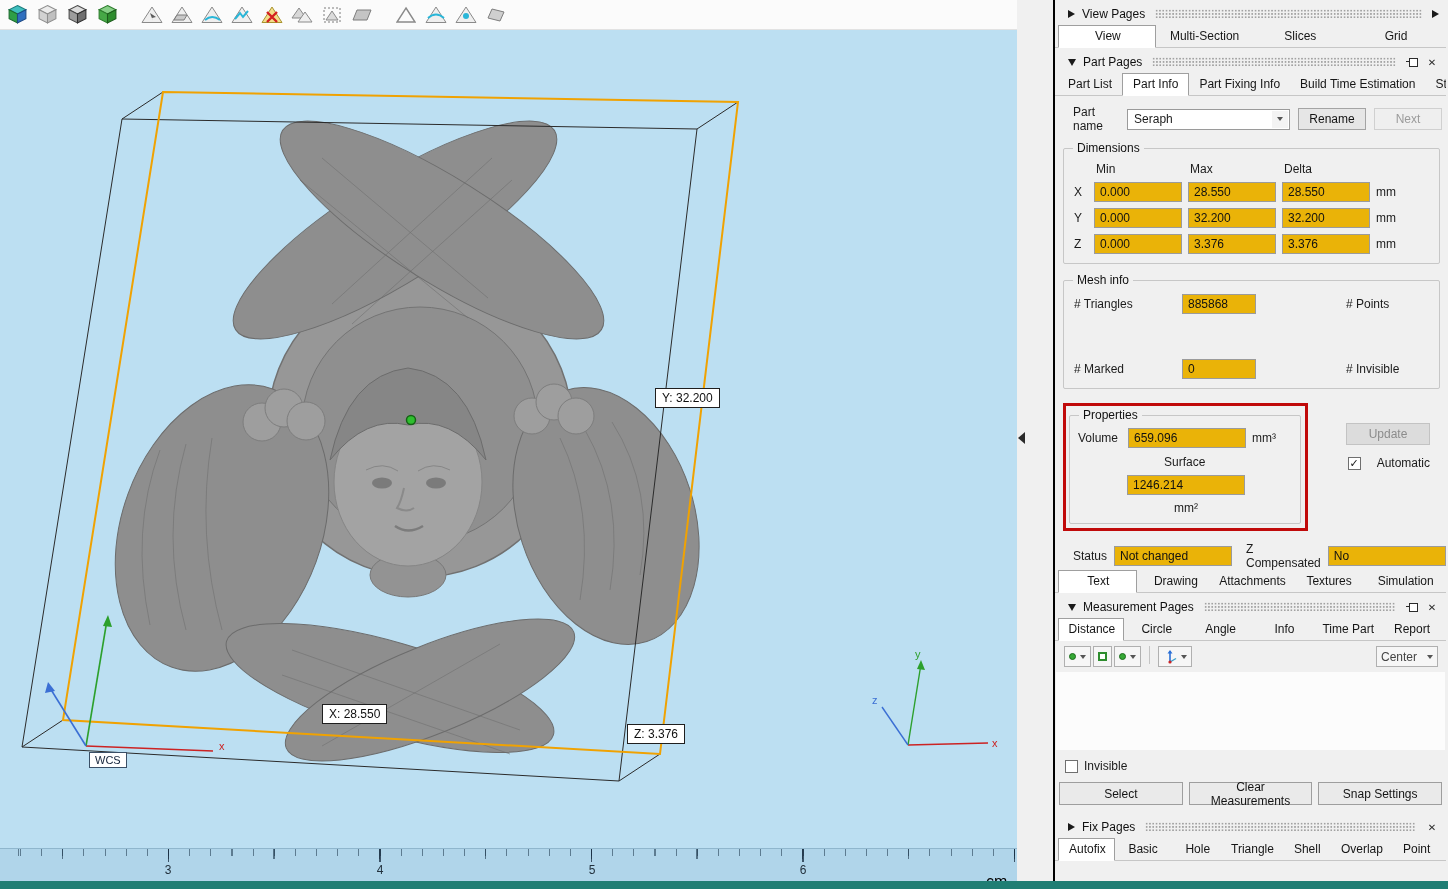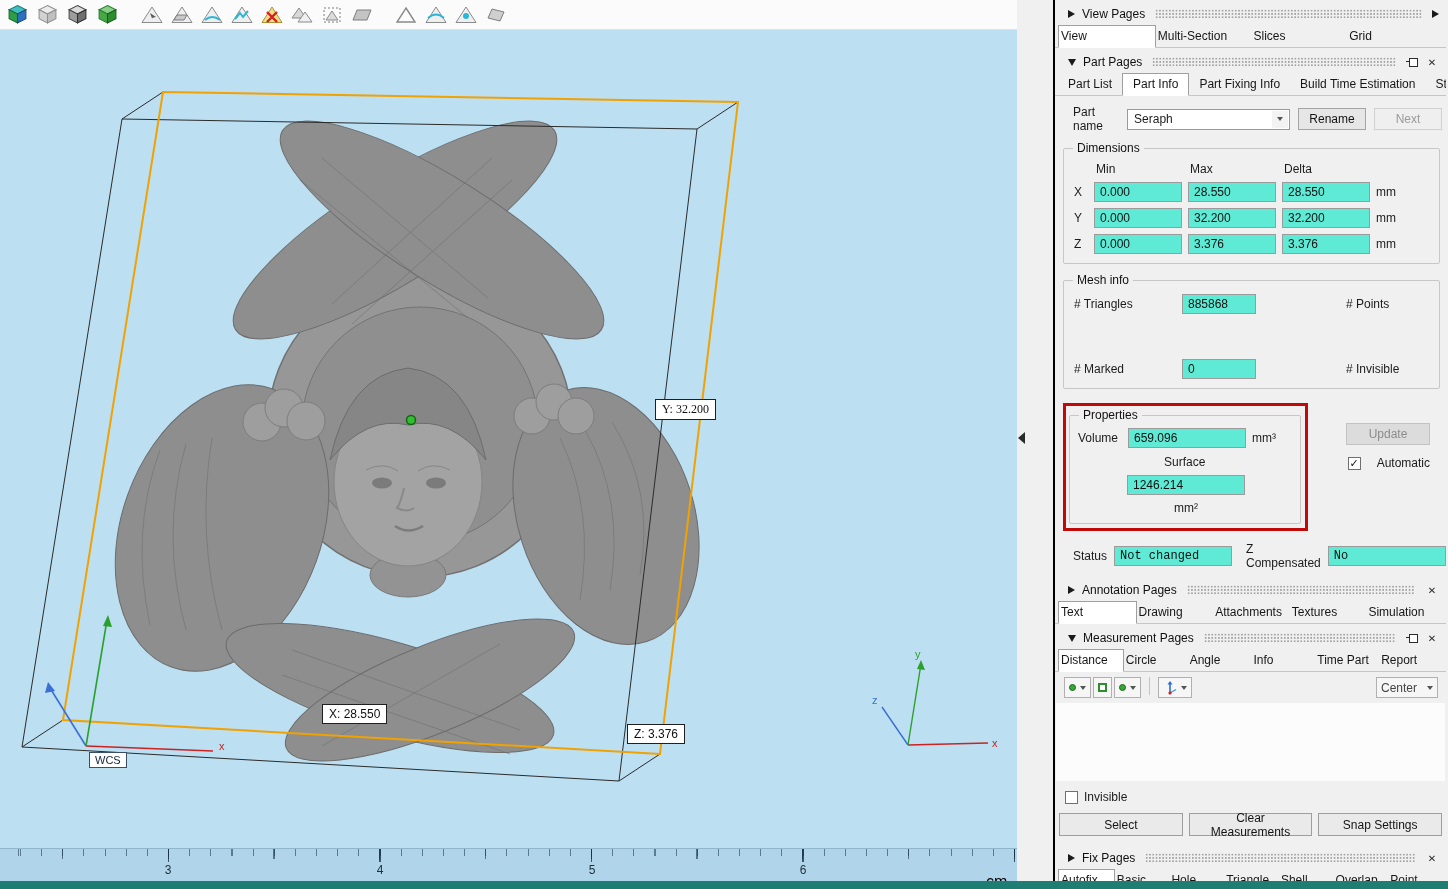--- a/index.html
+++ b/index.html
@@ -55,58 +55,58 @@
     background-size:3.3px 3.3px; }
   .hicon { width:14px; height:14px; display:flex; align-items:center; justify-content:center; color:#2b2b2b; }
   .x-icon::before { content:"\2715"; font-size:10px; }
   .pin { position:relative; width:12px; height:12px; }
   .pin::before { content:""; position:absolute; right:0; top:2px; width:7px; height:7px; border:1px solid #2b2b2b; background:#fff; }
   .pin::after  { content:""; position:absolute; left:0; top:5px; width:4px; height:1px; background:#2b2b2b; }
 
   .tabrow { display:flex; align-items:flex-end; height:23px; border-bottom:1px solid #c6c6c6; padding:0 3px; background:#f0f0f0; }
   .tab { padding:3px 10px 4px; color:#161616; white-space:nowrap; }
   .tab.active { background:#fff; border:1px solid #9f9f9f; border-bottom-color:#fff; margin-bottom:-1px; }
-  .tabrow.spread .tab { flex:1 1 0; text-align:left; padding-left:2px; padding-right:0; }
+  .tabrow.spread .tab { flex:1 1 0; text-align:center; padding-left:2px; padding-right:0; }
   .tabscroll { margin-left:auto; display:flex; gap:2px; align-items:center; padding-bottom:3px; }
   .sarrow { width:13px; height:15px; border:1px solid #b5b5b5; background:#ececec; display:flex; align-items:center; justify-content:center; }
   .sarrow-l::before { content:""; border-right:5px solid #333; border-top:4px solid transparent; border-bottom:4px solid transparent; }
   .sarrow-r::before { content:""; border-left:5px solid #333; border-top:4px solid transparent; border-bottom:4px solid transparent; }
 
   .row-partname { display:flex; align-items:center; gap:8px; padding:9px 4px 3px 18px; }
   .combo { position:relative; width:190px; height:21px; background:#fff; border:1px solid #9a9a9a; display:flex; align-items:center; padding:0 20px 0 6px; }
   .combo .carea { position:absolute; right:1px; top:1px; bottom:1px; width:16px; display:flex; align-items:center; justify-content:center; background:#f3f3f3; }
   .caret { width:0; height:0; border-top:4px solid #555; border-left:3.5px solid transparent; border-right:3.5px solid transparent; }
 
   button { font:inherit; }
   .btn { height:22px; min-width:68px; border:1px solid #a4a4a4; background:#e6e6e6; color:#141414; padding:0 10px; }
   .btn.disabled { background:#efefef; border-color:#d0d0d0; color:#9b9b9b; }
   .btn.gray-disabled { background:#dcdcdc; border-color:#c3c3c3; color:#8c8c8c; }
 
   .group { position:relative; border:1px solid #c7c7c7; border-radius:2px; margin:12px 6px 0 8px; padding:13px 8px 9px 10px; }
   .gtitle { position:absolute; top:-8px; left:9px; background:#f0f0f0; padding:0 4px; color:#101010; }
 
   .dimgrid { display:grid; grid-template-columns:14px 88px 88px 88px 30px; column-gap:6px; row-gap:6px; align-items:center; }
   .dimhdr { padding-left:2px; }
-  .tb { height:20px; width:100%; border:1px solid #9b9b9b; background:#5eead4; padding:1px 5px; font:12px "Liberation Sans", sans-serif; color:#111; }
+  .tb { height:20px; width:100%; border:1px solid #9b9b9b; background:#eab308; padding:1px 5px; font:12px "Liberation Sans", sans-serif; color:#111; }
 
   .meshgrid { display:grid; grid-template-columns:63px 74px 1fr 58px 74px; column-gap:6px; row-gap:8px; align-items:center;gap:45px; }
 
   .props-wrap { display:flex; align-items:flex-start; margin:14px 6px 0 8px; }
   .red-outline { border:3px solid #c00a0a; padding:3px 4px 4px 3px; }
   .group.props { margin:6px 0 0; width:232px; padding:12px 6px 7px 8px; }
   .prow { display:flex; align-items:center; gap:6px; margin-bottom:7px; }
   .prow:last-child { margin-bottom:1px;flex-direction:column; }
   .plabel { width:44px; }
   .props-right { flex:1; display:flex; flex-direction:column; align-items:flex-end; gap:11px; padding:20px 10px 0 0; }
   .chkrow { display:flex; align-items:center; gap:16px; }
   .chk { width:13px; height:13px; border:1px solid #6f6f6f; background:#fff; display:inline-flex; align-items:center; justify-content:center; font-size:11px; color:#111; }
   .chk.checked::before { content:"\2713"; }
 
   .statusrow { display:flex; align-items:center; gap:7px; margin:11px 10px 0 18px; }
-  .statusrow .tb { width:118px;font-family:Liberation Mono, monospace; }
+  .statusrow .tb { width:118px; }
   .sp { flex:1; }
 
   .mtoolbar { display:flex; align-items:flex-start; gap:2px; padding:5px 8px 5px 9px; }
   .mbtn { height:21px; border:1px solid #b0b0b0; background:#f6f6f6; display:flex; align-items:center; gap:4px; padding:0 4px; }
   .gdot { width:7px; height:7px; border-radius:50%; background:#35a835; border:1px solid #1c6b1c; }
   .gsq { width:9px; height:9px; background:#fff; border:2px solid #2e8d2e; }
   .vsep { width:1px; height:18px; background:#c4c4c4; margin:0 6px; }
   .mspacer { flex:1; }
   .center-combo { min-width:62px; justify-content:space-between; color:#444; }
 
@@ -312,21 +312,21 @@
         <polygon points="917,639 925,640 921,630" fill="#2ca02c"></polygon>
         <line x1="908" y1="715" x2="882" y2="677" stroke="#3b6fd4" stroke-width="1.4"></line>
         <text x="992" y="717" fill="#cc2222">x</text>
         <text x="915" y="628" fill="#2ca02c">y</text>
         <text x="872" y="674" fill="#3b6fd4">z</text>
       </g>
 
       <circle cx="411" cy="390" r="4.5" fill="#2fbf2f" stroke="#156315" stroke-width="1.5"></circle>
     </svg>
 
-    <div class="dimlabel" style="left:655px; top:369px;font-family:Liberation Serif, serif;">Y: 32.200</div>
+    <div class="dimlabel" style="left:655px; top:358px;">Y: 32.200</div>
     <div class="dimlabel" style="left:322px; top:674px;">X: 28.550</div>
     <div class="dimlabel" style="left:627px; top:694px;">Z: 3.376</div>
     <div class="wcslabel" style="left:89px; top:722px;">WCS</div>
   </div>
 
   <div id="ruler">
     <div class="ticks-minor"></div>
     <div class="ticks-med"></div>
     <div class="ticks-major"></div>
     <span class="rlabel" style="left:168px;">3</span>
@@ -458,26 +458,20 @@
     </div>
 
     <div class="statusrow">
       <span>Status</span>
       <input class="tb" value="Not changed" style="">
       <span class="sp"></span>
       <span>Z Compensated</span>
       <input class="tb" value="No" style="">
     </div>
 
-    <div class="sec-hdr" style="margin-top:9px;">
-      <span class="tri-right"></span>
-      <span class="sec-title">Annotation Pages</span>
-      <span class="grip"></span>
-      <span class="hicon x-icon"></span>
-    </div>
     <div class="tabrow spread">
       <div class="tab active">Text</div>
       <div class="tab">Drawing</div>
       <div class="tab">Attachments</div>
       <div class="tab">Textures</div>
       <div class="tab">Simulation</div>
     </div>
 
     <div class="sec-hdr">
       <span class="tri-down"></span>

